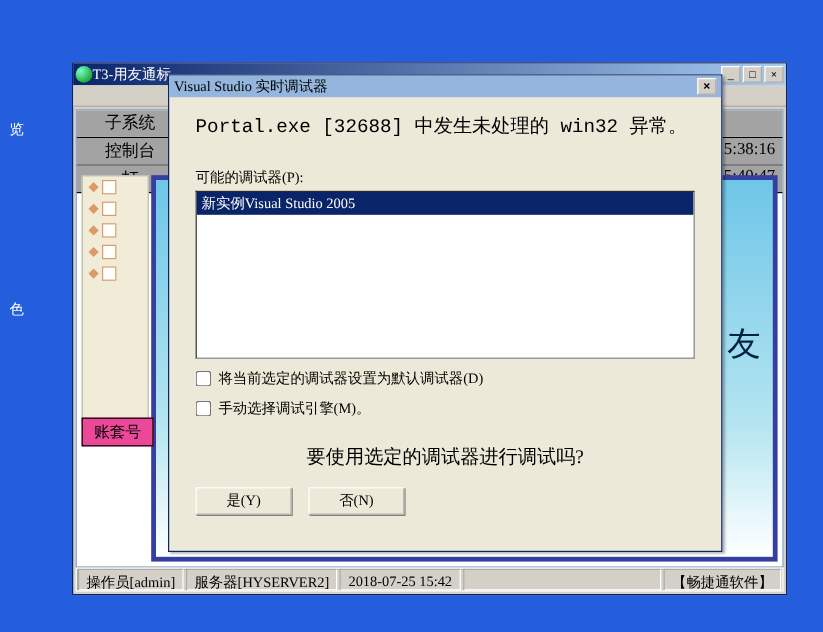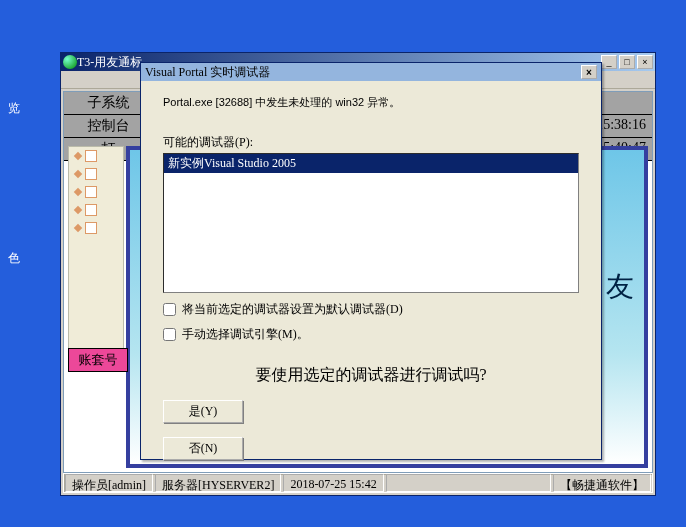--- a/index.html
+++ b/index.html
@@ -65,31 +65,31 @@
   }
   .dlg-title {
     height: 18px; background: #94b5de; color: #000;
     display: flex; align-items: center; padding: 0 4px;
     font-family: "Courier New", monospace; font-size: 12px;
   }
   .dlg-title span { flex: 1; }
   .dlg-title button { width: 16px; height: 14px; background: #d4d0c8; border: 1px outset #fff; font-size: 10px; cursor: pointer; padding:0; font-family: Arial; font-weight: bold; }
 
   .dlg-body { padding: 14px 22px; }
-  .msg { font-size: 11px; font-family: Liberation Sans, sans-serif; margin-bottom: 24px; }
+  .msg { font-size: 16px; font-family: Liberation Mono, monospace; margin-bottom: 24px; }
   .lbl { font-size: 12px; margin-bottom: 2px; }
   .listbox { width: 100%; height: 140px; background: #fff; border: 1px inset #808080; overflow: auto; }
   .listbox .item { padding: 1px 4px; font-size: 12px; }
   .listbox .item.sel { background: #0a246a; color: #fff; font-family: Liberation Serif, serif; }
 
   .chk-row { display: flex; align-items: center; gap: 6px; margin-top: 8px; font-size: 12px; }
   .chk-row input { width: 13px; height: 13px; }
 
   .prompt { text-align: center; margin-top: 22px; font-size: 16px; }
-  .btn-row { display: flex; justify-content: flex-start; gap: 14px; margin-top: 14px; flex-direction: column; }
+  .btn-row { display: flex; justify-content: flex-start; gap: 14px; margin-top: 14px; }
   .btn { width: 80px; height: 23px; background: #ece9d8; border: 1px outset #fff; box-shadow: 1px 1px 0 #808080; cursor: pointer; font-size: 12px; }
 
   .globe-icon { width: 14px; height: 14px; border-radius: 50%; background: radial-gradient(circle at 30% 30%, #7fc, #080); position: relative; }
 </style>
 </head>
 <body>
 
 <div class="side-label top">览</div>
 <div class="side-label mid">色</div>
 
@@ -161,21 +161,21 @@
     <div class="cell">操作员[admin]</div>
     <div class="cell">服务器[HYSERVER2]</div>
     <div class="cell">2018-07-25 15:42</div>
     <div class="spacer"></div>
     <div class="cell">【畅捷通软件】</div>
   </div>
 </div>
 
 <div class="win-dialog">
   <div class="dlg-title">
-    <span>Visual Portal 实时调试器</span>
+    <span>Visual Studio 实时调试器</span>
     <button>×</button>
   </div>
   <div class="dlg-body">
     <div class="msg">Portal.exe [32688] 中发生未处理的 win32 异常。</div>
     <div class="lbl">可能的调试器(P):</div>
     <div class="listbox">
       <div class="item sel">新实例Visual Studio 2005</div>
     </div>
     <label class="chk-row">
       <input type="checkbox" style="">

